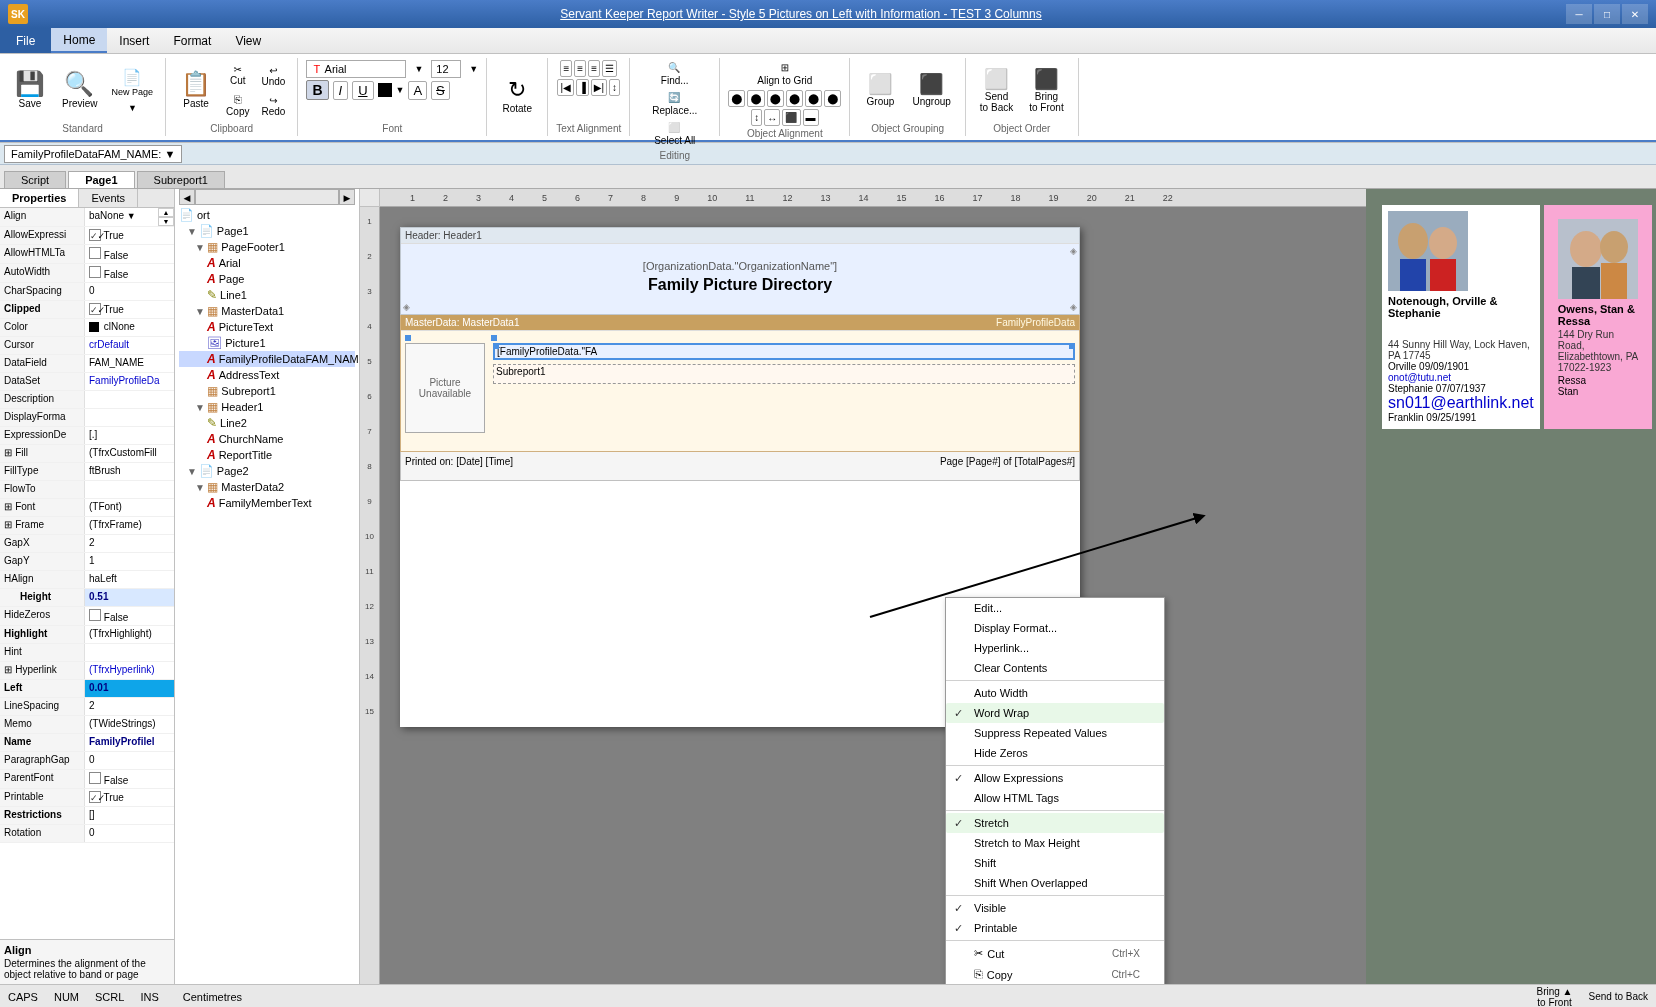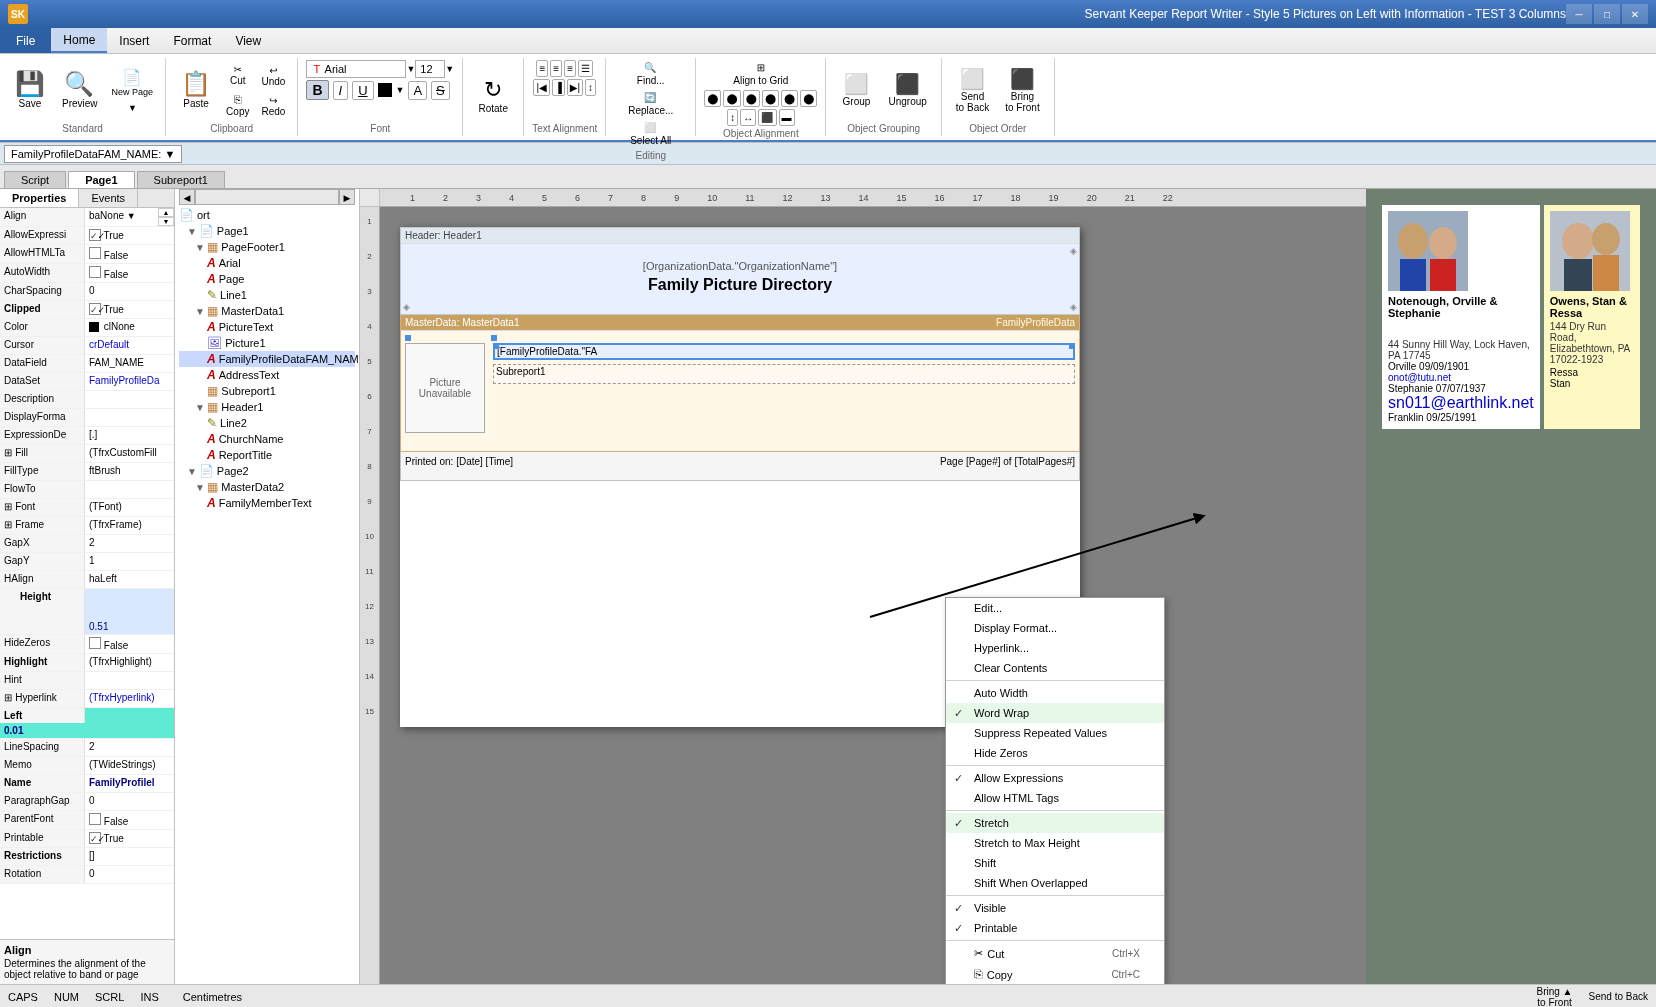--- a/index.html
+++ b/index.html
@@ -9,21 +9,21 @@
     #title-bar {
       background: linear-gradient(to bottom, #4a7cc7, #2d5fa3);
       height: 28px;
       display: flex;
       align-items: center;
       padding: 0 8px;
       color: white;
       font-size: 12px;
     }
     #title-bar .app-icon { width: 20px; height: 20px; background: #e8a020; border-radius: 2px; margin-right: 8px; display: flex; align-items: center; justify-content: center; font-weight: bold; font-size: 10px; color: white; }
-    #title-bar .title-text { flex: 1; text-align: right; }
+    #title-bar .title-text { flex: 1; text-align: center; text-decoration: underline; }
     #title-bar .window-controls { display: flex; gap: 2px; }
     #title-bar .win-btn { width: 26px; height: 20px; display: flex; align-items: center; justify-content: center; background: rgba(255,255,255,0.2); cursor: pointer; font-size: 10px; color: white; }
 
     
     #menu-bar {
       background: linear-gradient(to bottom, #f5f5f5, #e8e8e8);
       height: 26px;
       display: flex;
       align-items: stretch;
       border-bottom: 1px solid #c0c0c0;
@@ -414,21 +414,21 @@
             <span>↪</span>
             <span>Redo</span>
           </div>
         </div>
       </div>
       <div class="ribbon-group-label">Clipboard</div>
     </div>
 
     <div class="ribbon-group" style="min-width:160px;">
       <div class="ribbon-group-content" style="flex-direction:column;gap:2px;align-items:flex-start;">
-        <div style="display:flex;align-items:center;gap:0;">
+        <div style="display:flex;align-items:center;gap:8px;">
           <div style="border:1px solid #aaa;padding:2px 6px;background:white;font-size:11px;width:100px;">
             <span style="color:red;margin-right:2px;">T</span>
             <span>Arial</span>
           </div>
           <span style="font-size:9px;">▼</span>
           <div style="border:1px solid #aaa;padding:2px 4px;background:white;font-size:11px;width:30px;">
             <span>12</span>
           </div>
           <span style="font-size:9px;">▼</span>
         </div>
@@ -668,41 +668,41 @@
       <div class="prop-row">
         <div class="prop-name">GapY</div>
         <div class="prop-value">1</div>
       </div>
       <div class="prop-row">
         <div class="prop-name">HAlign</div>
         <div class="prop-value">haLeft</div>
       </div>
       <div class="prop-row" style="background:#d8e8ff;">
         <div class="prop-name bold" style="font-weight:bold;padding-left:20px;">Height</div>
-        <div class="prop-value bold" style="font-weight:normal;margin-top:30px;">0.51</div>
+        <div class="prop-value bold" style="font-weight:bold;">0.51</div>
       </div>
       <div class="prop-row">
         <div class="prop-name">HideZeros</div>
         <div class="prop-value">
           <span class="cb-box"></span> False
         </div>
       </div>
       <div class="prop-row">
         <div class="prop-name bold" style="font-weight:bold;">Highlight</div>
         <div class="prop-value">(TfrxHighlight)</div>
       </div>
       <div class="prop-row">
         <div class="prop-name">Hint</div>
         <div class="prop-value"></div>
       </div>
       <div class="prop-row">
         <div class="prop-name">⊞ Hyperlink</div>
         <div class="prop-value blue">(TfrxHyperlink)</div>
       </div>
-      <div class="prop-row" style="background:#5eead4;flex-direction:column;">
+      <div class="prop-row" style="background:#0ea5e9;">
         <div class="prop-name bold" style="font-weight:bold;">Left</div>
         <div class="prop-value bold" style="font-weight:bold;">0.01</div>
       </div>
       <div class="prop-row">
         <div class="prop-name">LineSpacing</div>
         <div class="prop-value">2</div>
       </div>
       <div class="prop-row">
         <div class="prop-name">Memo</div>
         <div class="prop-value">(TWideStrings)</div>
@@ -1070,21 +1070,21 @@
         </div>
         <div class="preview-name" style="font-size:11px;font-weight:bold;margin-bottom:20px;">Notenough, Orville &amp; Stephanie</div>
         <div class="preview-address" style="font-size:10px;">44 Sunny Hill Way, Lock Haven, PA 17745</div>
         <div style="font-size:10px;">Orville 09/09/1901</div>
         <div class="preview-email" style="font-size:10px;color:#0000cc;">onot@tutu.net</div>
         <div style="font-size:10px;">Stephanie 07/07/1937</div>
         <div class="preview-email" style="font-size:16px;color:#0000cc;">sn011@earthlink.net</div>
         <div style="font-size:10px;">Franklin 09/25/1991</div>
       </div>
 
-      <div style="flex:1;background:#fef9c3;padding:6px;">
+      <div style="flex:1;background:#f9a8d4;padding:14px;">
         <div style="margin-bottom:4px;">
           <div style="width:80px;height:80px;background:#c0b8b0;overflow:hidden;display:flex;align-items:center;justify-content:center;">
             <svg width="80" height="80">
               <rect width="80" height="80" fill="#b8c0cc"></rect>
               <ellipse cx="28" cy="30" rx="16" ry="18" fill="#d4aa88"></ellipse>
               <rect x="14" y="48" width="28" height="32" fill="#334455"></rect>
               <ellipse cx="56" cy="28" rx="14" ry="16" fill="#c8a070"></ellipse>
               <rect x="43" y="44" width="26" height="36" fill="#cc8844"></rect>
             </svg>
           </div>

